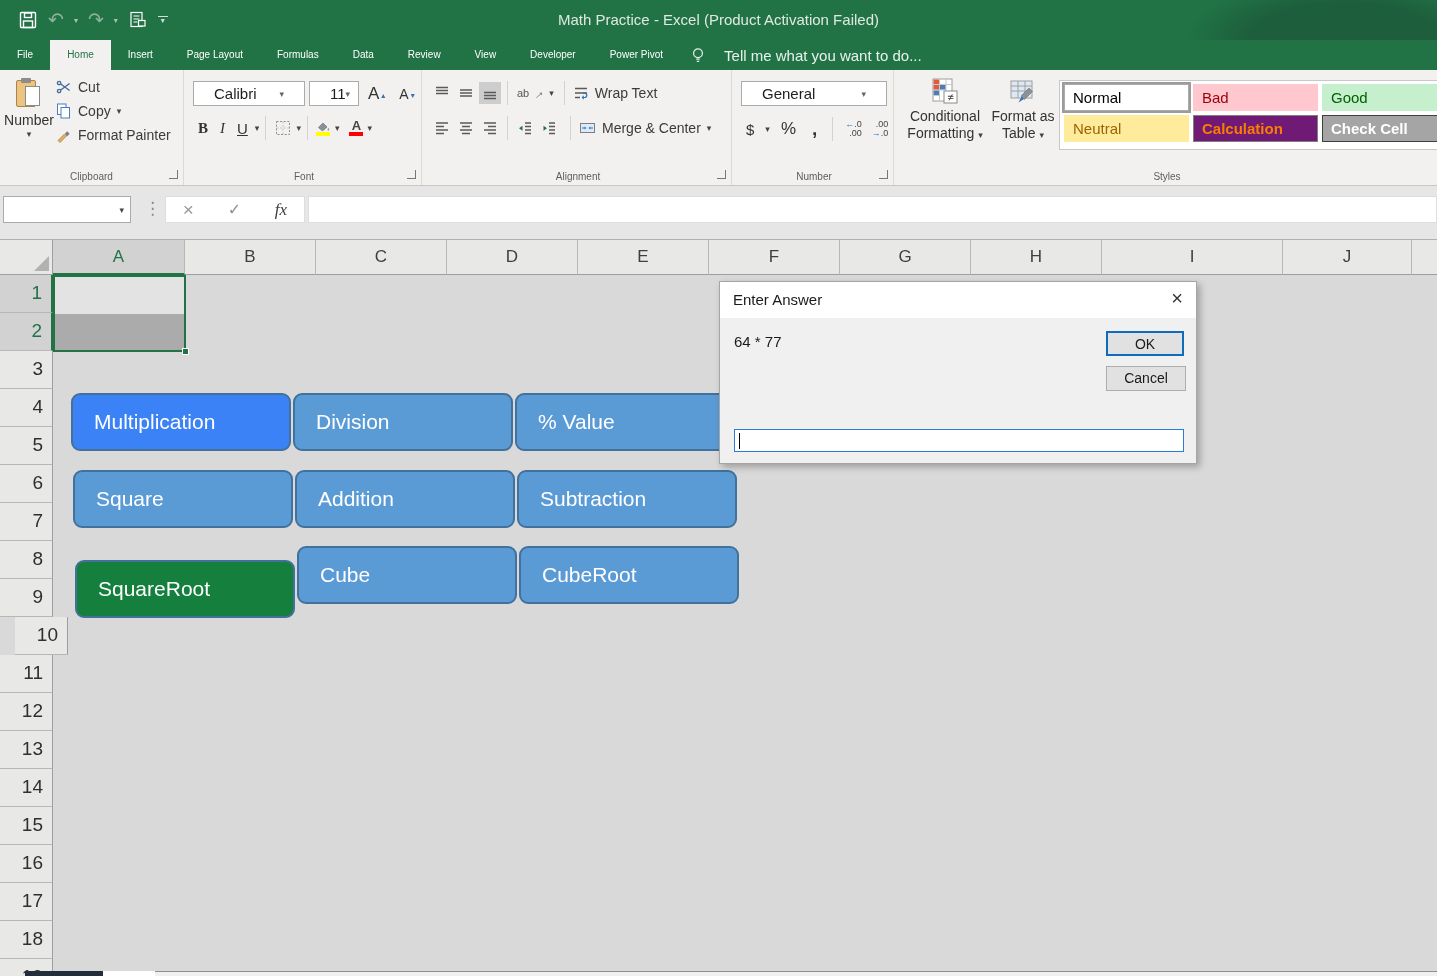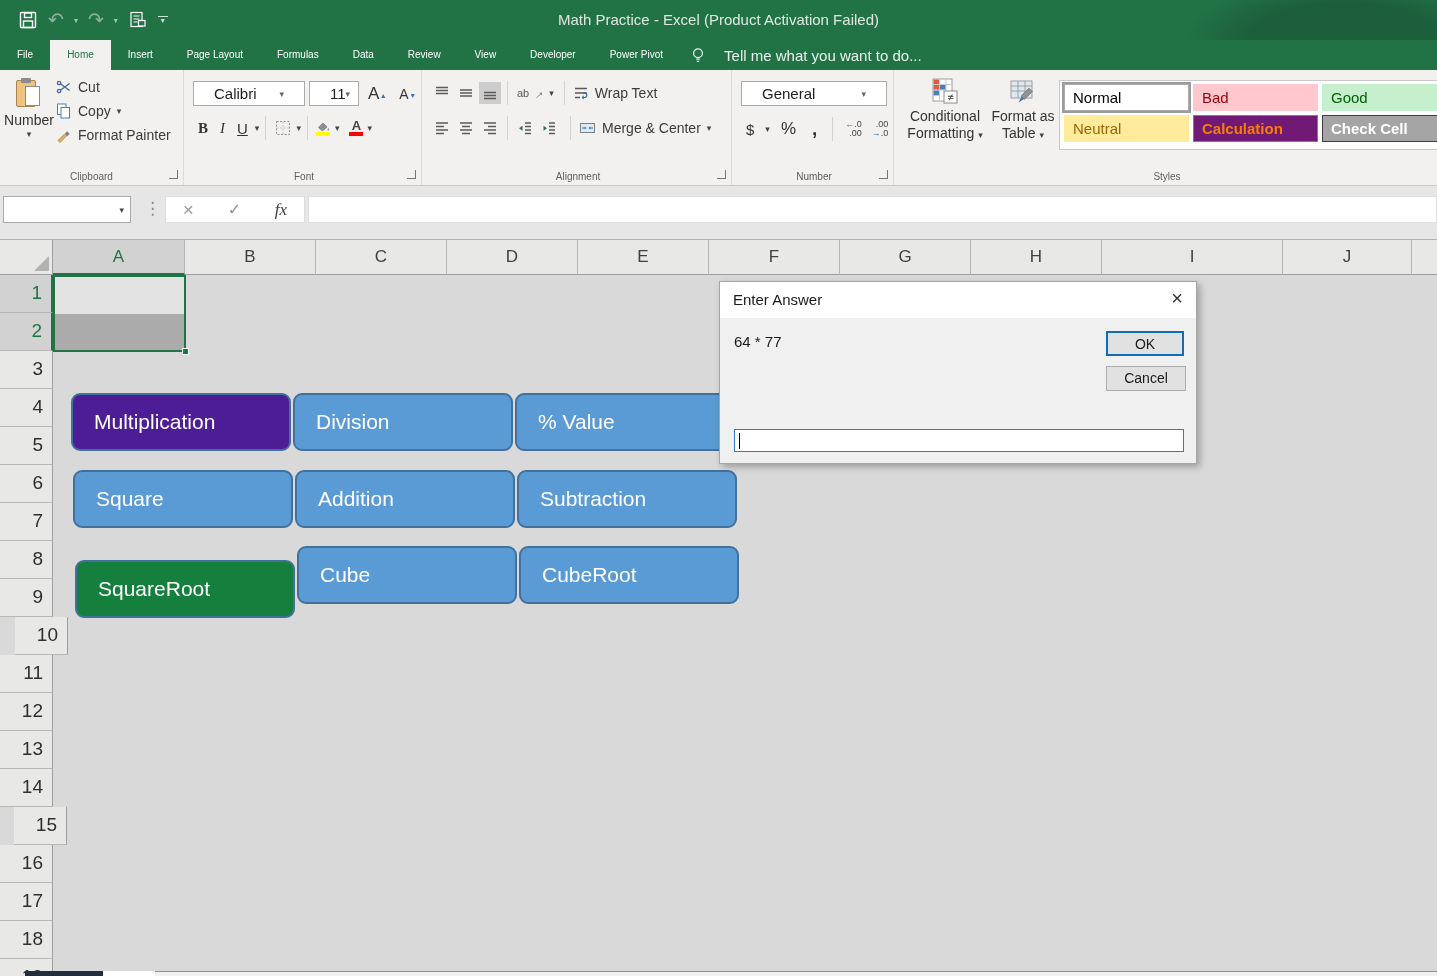--- a/index.html
+++ b/index.html
@@ -447,35 +447,35 @@
       <div class="rowhead" style="top: 187px;">5</div>
       <div class="rowhead" style="top: 225px;">6</div>
       <div class="rowhead" style="top: 263px;">7</div>
       <div class="rowhead" style="top: 301px;">8</div>
       <div class="rowhead" style="top: 339px;">9</div>
       <div class="rowhead" style="top: 377px; margin-left: 15px;">10</div>
       <div class="rowhead" style="top: 415px;">11</div>
       <div class="rowhead" style="top: 453px;">12</div>
       <div class="rowhead" style="top: 491px;">13</div>
       <div class="rowhead" style="top: 529px;">14</div>
-      <div class="rowhead" style="top: 567px; margin-left: 14px;">15</div>
+      <div class="rowhead" style="top: 567px;">15</div>
       <div class="rowhead" style="top: 605px;">16</div>
       <div class="rowhead" style="top: 643px;">17</div>
       <div class="rowhead" style="top: 681px;">18</div>
       <div class="rowhead" style="top: 719px;">19</div>
     </div>
 
   <div class="sel">
     <span class="a1"></span>
     <span class="a2"></span>
     <span class="handle"></span>
   </div>
 
   <div id="sheetbtns">
-      <div class="sheetbtn" style="left: 71px; top: 153px; background: #4c1d95; border-color: rgb(65, 113, 156);">Multiplication</div>
+      <div class="sheetbtn" style="left: 71px; top: 153px; background: #3b82f6; border-color: rgb(65, 113, 156);">Multiplication</div>
       <div class="sheetbtn" style="left: 293px; top: 153px; background: rgb(91, 155, 213); border-color: rgb(65, 113, 156);">Division</div>
       <div class="sheetbtn" style="left: 515px; top: 153px; background: rgb(91, 155, 213); border-color: rgb(65, 113, 156);">% Value</div>
       <div class="sheetbtn" style="left: 73px; top: 230px; background: rgb(91, 155, 213); border-color: rgb(65, 113, 156);">Square</div>
       <div class="sheetbtn" style="left: 295px; top: 230px; background: rgb(91, 155, 213); border-color: rgb(65, 113, 156);">Addition</div>
       <div class="sheetbtn" style="left: 517px; top: 230px; background: rgb(91, 155, 213); border-color: rgb(65, 113, 156);">Subtraction</div>
       <div class="sheetbtn" style="left: 75px; top: 320px; background: #15803d; border-color: rgb(65, 113, 156);">SquareRoot</div>
       <div class="sheetbtn" style="left: 297px; top: 306px; background: rgb(91, 155, 213); border-color: rgb(65, 113, 156);">Cube</div>
       <div class="sheetbtn" style="left: 519px; top: 306px; background: rgb(91, 155, 213); border-color: rgb(65, 113, 156);">CubeRoot</div>
     </div>
 

